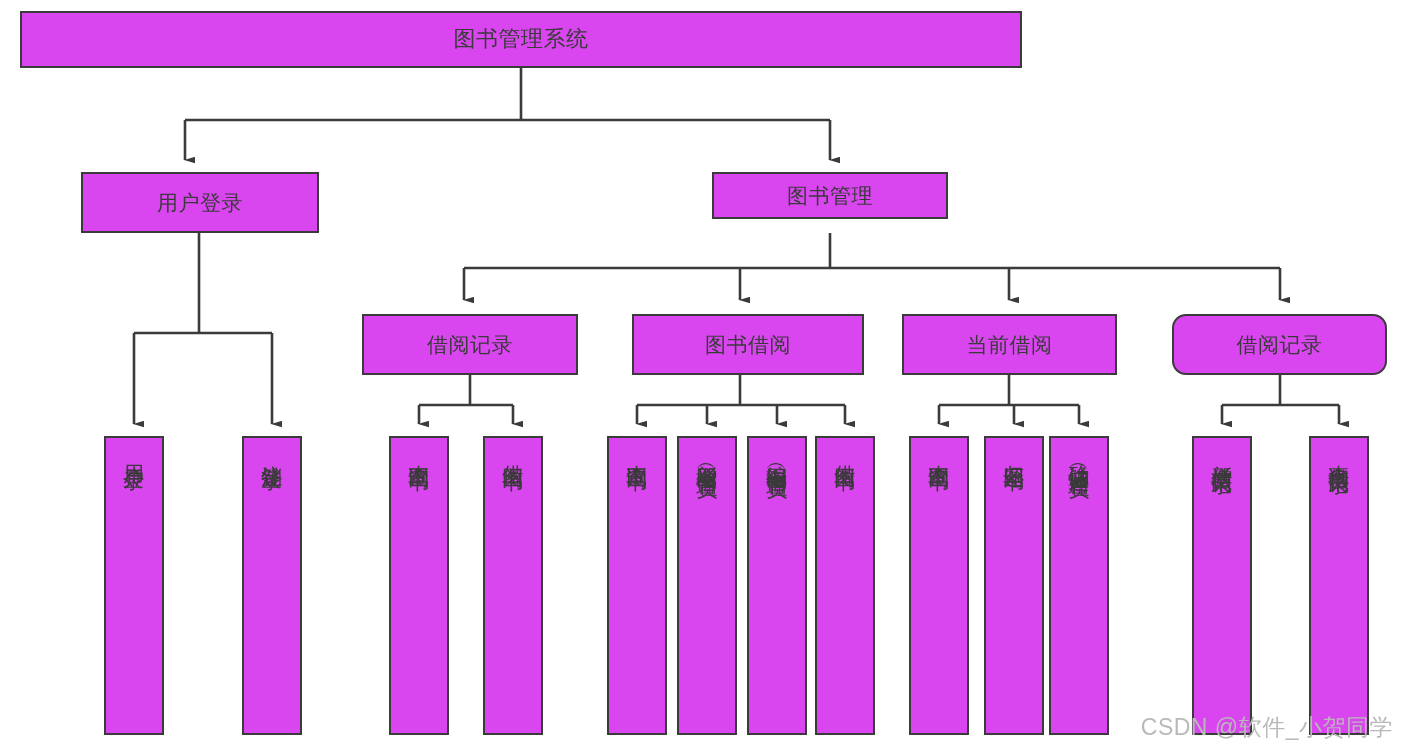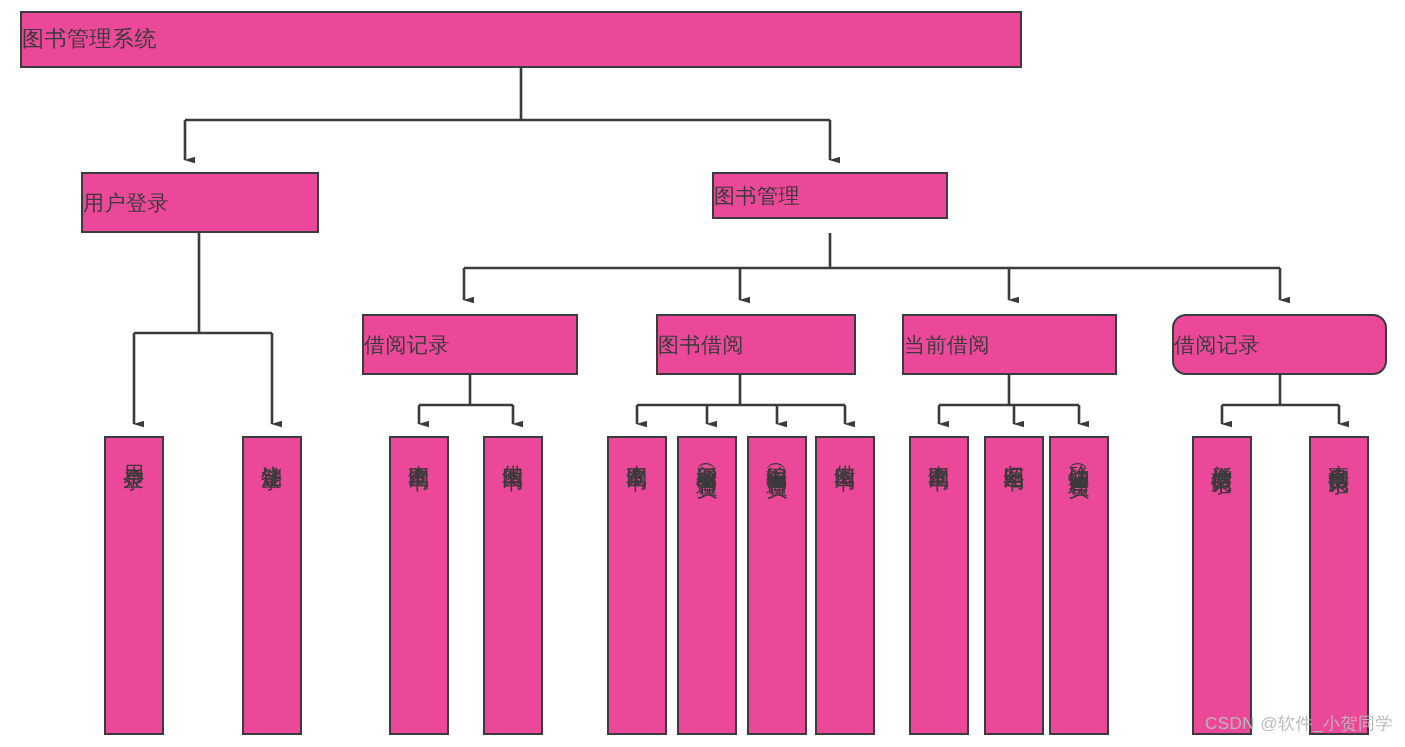--- a/index.html
+++ b/index.html
@@ -23,24 +23,24 @@
     left: 0;
     top: 0;
     width: 1405px;
     height: 747px;
     pointer-events: none;
   }
   .node {
     position: absolute;
     box-sizing: border-box;
     border: 2.5px solid #3b3b3b;
-    background: #ec4899;
+    background: #d946ef;
     display: flex;
     align-items: center;
-    justify-content: flex-start;
+    justify-content: center;
     text-align: center;
     color: #3a3a3a;
     overflow: hidden;
   }
   .node-label {
     display: block;
     color: #3a3a3a;
     letter-spacing: 0.5px;
   }
   
@@ -65,22 +65,22 @@
     writing-mode: vertical-rl;
     text-orientation: upright;
     line-height: 1.22;
     letter-spacing: 2px;
     white-space: nowrap;
     margin: 0 auto;
   }
   .watermark {
     position: absolute;
     right: 12px;
-    bottom: 12px;
-    font-size: 17px;
+    bottom: 4px;
+    font-size: 23px;
     color: #b9b9b9;
     letter-spacing: 0.5px;
     white-space: nowrap;
     user-select: none;
   }
 </style>
 </head>
 <body>
 
 <div id="diagram-root">
@@ -142,21 +142,21 @@
   <div class="node h" style="left:81px; top:172px; width:238px; height:61px;">
     <span class="node-label">用户登录</span>
   </div>
   <div class="node h" style="left:712px; top:172px; width:236px; height:47px;">
     <span class="node-label">图书管理</span>
   </div>
 
   <div class="node h" style="left:362px; top:314px; width:216px; height:61px;">
     <span class="node-label">借阅记录</span>
   </div>
-  <div class="node h" style="left:656px; top:314px; width:200px; height:61px;">
+  <div class="node h" style="left:632px; top:314px; width:232px; height:61px;">
     <span class="node-label">图书借阅</span>
   </div>
   <div class="node h" style="left:902px; top:314px; width:215px; height:61px;">
     <span class="node-label">当前借阅</span>
   </div>
   <div class="node h" style="left:1172px; top:314px; width:215px; height:61px;border-radius:14px;">
     <span class="node-label">借阅记录</span>
   </div>
 
   <div class="node v" style="left:104px; top:436px; width:60px; height:299px;">

